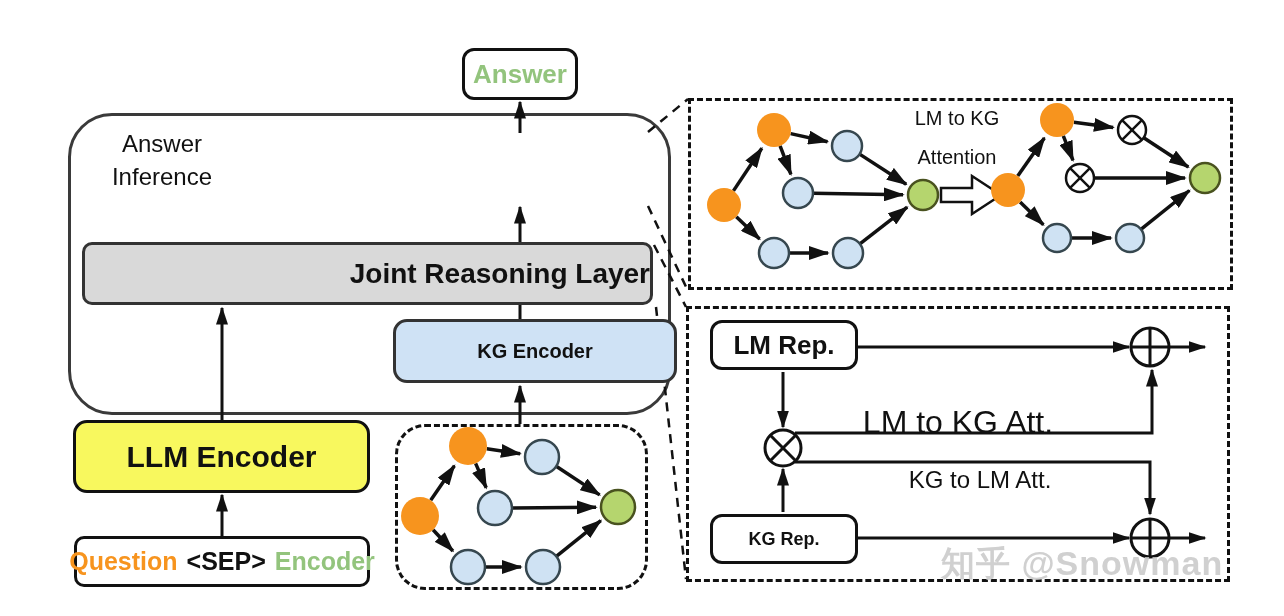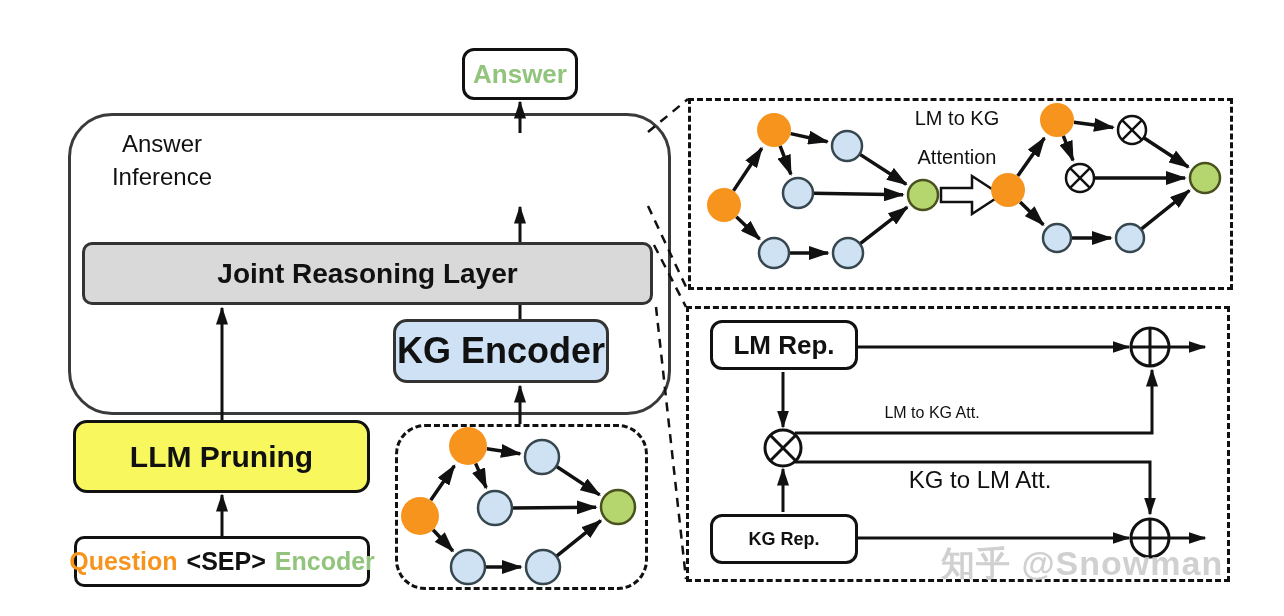--- a/index.html
+++ b/index.html
@@ -183,45 +183,45 @@
   <div class="box" style="left:462px;top:48px;width:116px;height:52px;border:3px solid #111;border-radius:12px;background:#fff;font-size:26px;">
     <span style="color: rgb(147, 196, 125);">Answer</span>
   </div>
 
   <div class="lbl" style="left:93px;top:127px;width:138px;font-size:24px;line-height:33px;">
     <div>Answer</div>
     <div>Inference</div>
   </div>
 
 
-  <div class="box" style="left: 82px; top: 242px; width: 571px; height: 63px; border: 3px solid rgb(51, 51, 51); border-radius: 10px; font-size: 28px; background-color: rgb(217, 217, 217);">
+  <div class="box" style="left: 82px; top: 242px; width: 571px; height: 63px; border: 3px solid rgb(51, 51, 51); border-radius: 10px; font-size: 28px; background-color: rgb(217, 217, 217); justify-content: flex-end;">
     <span>Joint Reasoning Layer</span>
   </div>
 
-  <div class="box" style="left: 393px; top: 319px; width: 216px; height: 64px; border: 3px solid rgb(51, 51, 51); border-radius: 14px; font-size: 36px; background-color: rgb(207, 226, 245);">
+  <div class="box" style="left: 393px; top: 319px; width: 284px; height: 64px; border: 3px solid rgb(51, 51, 51); border-radius: 14px; font-size: 20px; background-color: rgb(207, 226, 245);">
     <span>KG Encoder</span>
   </div>
 
   <div class="box" style="left: 73px; top: 420px; width: 297px; height: 73px; border: 3px solid rgb(17, 17, 17); border-radius: 14px; font-size: 30px; background-color: rgb(248, 248, 94);">
-    <span>LLM Pruning</span>
+    <span>LLM Encoder</span>
   </div>
 
   <div class="box" style="left:74px;top:536px;width:296px;height:51px;border:3px solid #111;border-radius:10px;background:#fff;font-size:25px;gap:9px;">
     <span style="color: rgb(247, 148, 30);">Question</span>
     <span>&lt;SEP&gt;</span>
     <span style="color: rgb(147, 196, 125);">Encoder</span>
   </div>
 
   <div class="lbl" style="left:897px;top:107px;width:120px;font-size:20px;">LM to KG</div>
   <div class="lbl" style="left:897px;top:146px;width:120px;font-size:20px;">Attention</div>
 
   <div class="box" style="left:710px;top:320px;width:148px;height:50px;border:3px solid #111;border-radius:12px;background:#fff;font-size:26px;">
     <span>LM Rep.</span>
   </div>
   <div class="box" style="left:710px;top:514px;width:148px;height:50px;border:3px solid #111;border-radius:12px;background:#fff;font-size:18px;">
     <span>KG Rep.</span>
   </div>
-  <div class="lbl" style="left:822px;top:404px;width:220px;font-size:16px;">LM to KG Att.</div>
+  <div class="lbl" style="left:848px;top:404px;width:220px;font-size:32px;">LM to KG Att.</div>
   <div class="lbl" style="left:870px;top:466px;width:220px;font-size:24px;">KG to LM Att.</div>
 
   <div id="watermark" style="color: rgb(200, 200, 200);">知乎 @Snowman</div>
 
 </div>
 
 </body></html>

